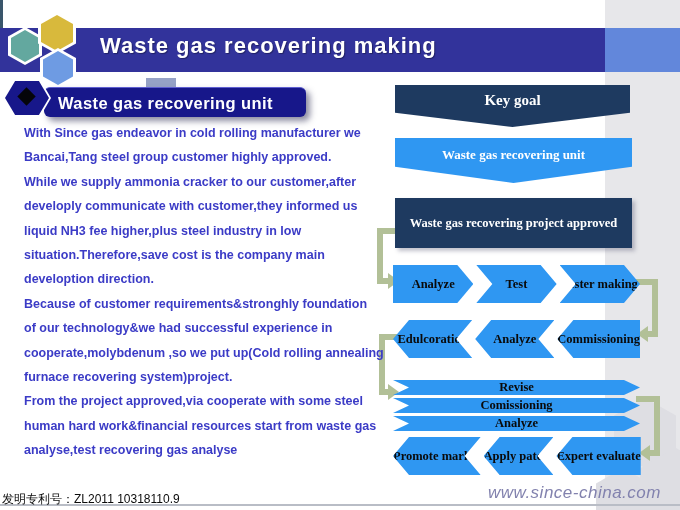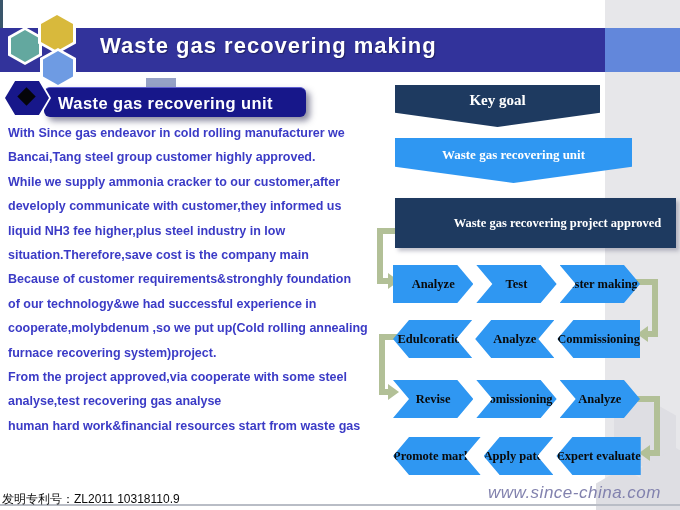--- a/index.html
+++ b/index.html
@@ -30,36 +30,36 @@
   .bullet-hex-outer{position:absolute;left:3px;top:79px;width:48px;height:38px;background:#fff;z-index:9;
         clip-path:polygon(0 50%,23% 0,77% 0,100% 50%,77% 100%,23% 100%);
         filter:drop-shadow(2px 2px 2px rgba(90,90,110,.5));}
   .bullet-hex-inner{position:absolute;left:2px;top:2px;right:2px;bottom:2px;background:#17178A;
         clip-path:polygon(0 50%,23% 0,77% 0,100% 50%,77% 100%,23% 100%);}
   .bullet-diamond{position:absolute;left:17px;top:11px;width:13px;height:13px;background:#05050a;
         transform:rotate(45deg);}
   
   .body-text{position:absolute;left:8px;top:121px;width:382px;z-index:10;
              color:#3B3BC6;font-size:12.5px;font-weight:bold;}
-  .body-text .bline{height:24.4px;line-height:24.4px;white-space:nowrap;}
+  .body-text .bline{height:24.4px;line-height:24.4px;white-space:nowrap;margin-left:16px;}
   .patent{position:absolute;left:2px;top:491px;z-index:30;color:#0b0b0b;
           font-size:12px;font-weight:normal;white-space:nowrap;}
   
   .serif{font-family:"Liberation Serif",serif;}
-  .banner1{position:absolute;left:395px;top:85px;width:205px;height:42px;background:#1E3A60;z-index:6;
+  .banner1{position:absolute;left:395px;top:85px;width:235px;height:42px;background:#1E3A60;z-index:6;
            clip-path:polygon(0 0,100% 0,100% 66%,50% 100%,0 66%);
            color:#fff;font-size:15px;font-weight:bold;text-align:center;padding-top:7px;box-sizing:border-box;
            filter:drop-shadow(2px 3px 2px rgba(70,70,95,.35));}
   .banner2{position:absolute;left:395px;top:138px;width:237px;height:45px;background:#2F97F2;z-index:6;
            clip-path:polygon(0 0,100% 0,100% 64%,50% 100%,0 64%);
            color:#fff;font-size:13px;font-weight:bold;text-align:center;padding-top:9px;box-sizing:border-box;
            filter:drop-shadow(2px 3px 2px rgba(70,70,95,.35));}
   .box3{position:absolute;left:395px;top:198px;width:237px;height:50px;background:#1E3A60;z-index:6;
         color:#fff;font-size:12.5px;font-weight:bold;text-align:center;line-height:50px;white-space:nowrap;
-        box-shadow:3px 3px 4px rgba(100,100,125,.4);padding-left:44px;}
+        box-shadow:3px 3px 4px rgba(100,100,125,.4);}
   .crow{position:absolute;left:393px;width:247px;height:38px;display:flex;gap:3px;z-index:6;}
   .chev{background:#2F97F2;flex:1;display:flex;align-items:center;justify-content:center;}
   .chev span{color:#0a0a0a;font-size:12.5px;font-weight:bold;white-space:nowrap;
              font-family:"Liberation Serif",serif;}
   .r-first{clip-path:polygon(0 0,calc(100% - 16px) 0,100% 50%,calc(100% - 16px) 100%,0 100%);}
   .r-mid{clip-path:polygon(0 0,calc(100% - 16px) 0,100% 50%,calc(100% - 16px) 100%,0 100%,16px 50%);}
   .l-mid{clip-path:polygon(16px 0,100% 0,calc(100% - 16px) 50%,100% 100%,16px 100%,0 50%);}
   .l-last{clip-path:polygon(16px 0,100% 0,100% 100%,16px 100%,0 50%);}
   .connectors{position:absolute;left:0;top:0;width:680px;height:510px;z-index:5;pointer-events:none;}
   .website{position:absolute;left:488px;top:483px;z-index:10;color:#8282AE;font-size:17px;letter-spacing:.5px;font-style:italic;}
@@ -98,27 +98,28 @@
     <div class="bullet-diamond"></div>
   </div>
 
   <div class="body-text">
     <div class="bline">With Since gas endeavor in cold rolling manufacturer we</div>
     <div class="bline">Bancai,Tang steel group customer highly approved.</div>
     <div class="bline">While we supply ammonia cracker to our customer,after</div>
     <div class="bline">developly communicate with customer,they informed us</div>
     <div class="bline">liquid NH3 fee higher,plus steel industry in low</div>
     <div class="bline">situation.Therefore,save cost is the company main</div>
+    <div class="bline">develoption direction.</div>
     <div class="bline">Because of customer requirements&amp;stronghly foundation</div>
     <div class="bline">of our technology&amp;we had successful experience in</div>
     <div class="bline">cooperate,molybdenum ,so we put up(Cold rolling annealing</div>
     <div class="bline">furnace recovering system)project.</div>
     <div class="bline">From the project approved,via cooperate with some steel</div>
+    <div class="bline">human hard work&amp;financial resources start from waste gas</div>
     <div class="bline">analyse,test recovering gas analyse</div>
-    <div class="bline">human hard work&amp;financial resources start from waste gas</div>
   </div>
   <div class="patent">发明专利号：ZL2011 10318110.9</div>
 
   <svg class="connectors" viewBox="0 0 680 510">
     <path d="M395 231 H380 V281 H388" fill="none" stroke="#B2C097" stroke-width="6"></path>
     <polygon points="388,273 399,281 388,289" fill="#B2C097"></polygon>
     <path d="M630 282 H655 V334 H648" fill="none" stroke="#B2C097" stroke-width="6"></path>
     <polygon points="648,326 637,334 648,342" fill="#B2C097"></polygon>
     <path d="M397 337 H382 V392 H388" fill="none" stroke="#B2C097" stroke-width="6"></path>
     <polygon points="388,384 399,392 388,400" fill="#B2C097"></polygon>
@@ -145,21 +146,21 @@
     <div class="chev l-mid">
         <span>Edulcoration</span>
       </div>
     <div class="chev l-mid">
         <span>Analyze</span>
       </div>
     <div class="chev l-last">
         <span>Commissioning</span>
       </div>
   </div>
-  <div class="crow" style="top:380px;">
+  <div class="crow" style="top:380px;flex-direction:column;">
     <div class="chev r-mid">
         <span>Revise</span>
       </div>
     <div class="chev r-mid">
         <span>Comissioning</span>
       </div>
     <div class="chev r-mid">
         <span>Analyze</span>
       </div>
   </div>

